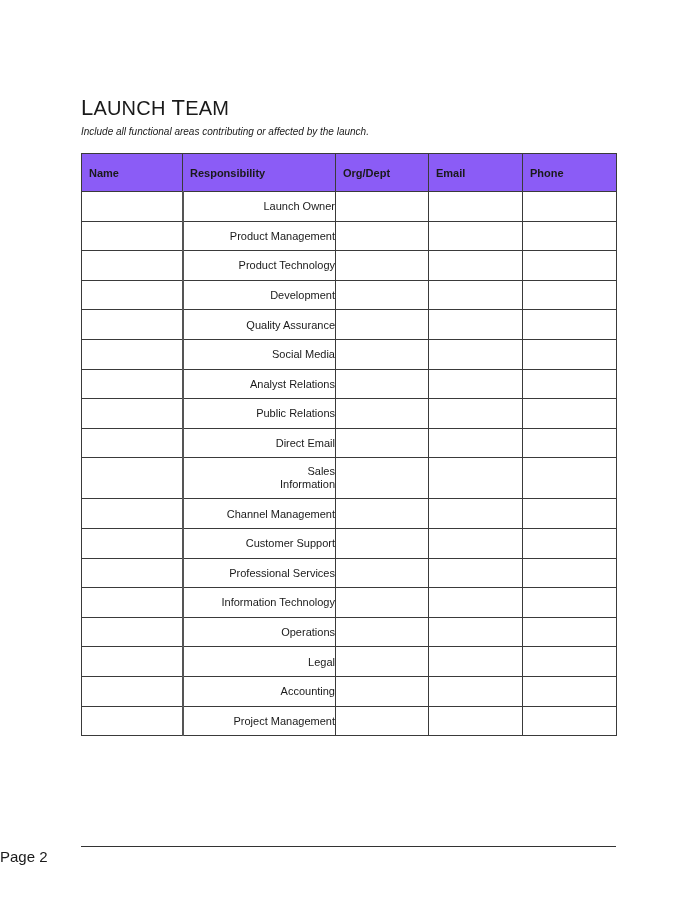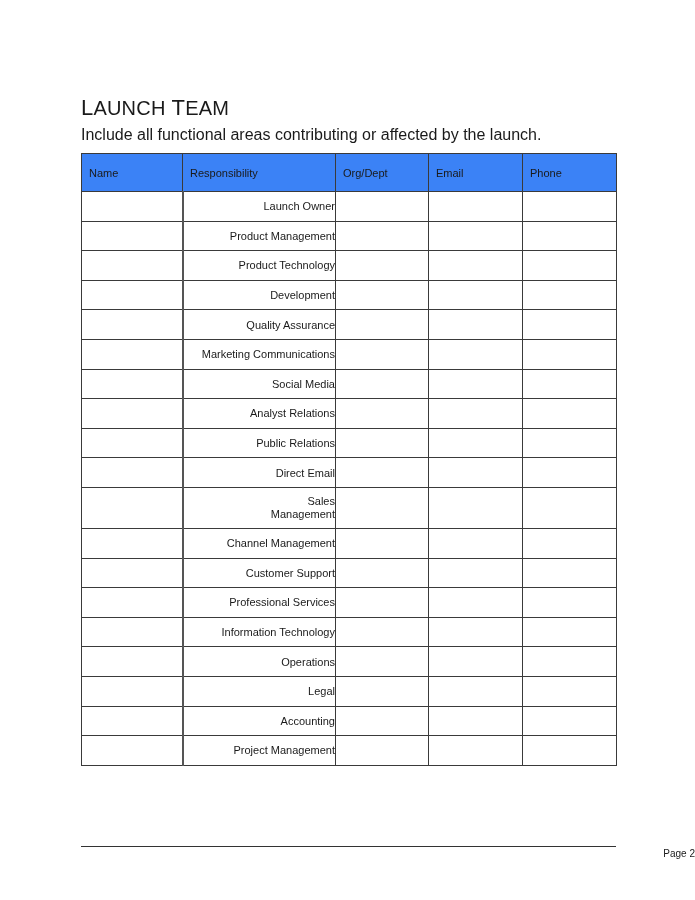--- a/index.html
+++ b/index.html
@@ -1,27 +1,27 @@
 <!DOCTYPE html>
 <html><head>
 <meta charset="utf-8">
 <style>
   html, body { margin: 0; padding: 0; background: #ffffff; }
   body { width: 695px; height: 900px; position: relative; font-family: "Liberation Sans", sans-serif; color: #1a1a1a; overflow: hidden; }
   .title { position: absolute; left: 81px; top: 95px; font-size: 22px; font-weight: normal; letter-spacing: 0.2px; }
   .title .sc { font-size: 20px; }
-  .subtitle { position: absolute; left: 81px; top: 126px; font-size: 16px; }
+  .subtitle { position: absolute; left: 81px; top: 126px; font-size: 10px; font-style: italic; }
   table.team { position: absolute; left: 81px; top: 153px; width: 535px; border-collapse: collapse; table-layout: fixed; }
   table.team th, table.team td { border: 1.3px solid #3a3a3a; font-size: 11px; text-align: left; vertical-align: middle; padding: 0 0 0 7px; }
-  table.team th { background: #3b82f6; font-weight: normal; height: 37px; }
+  table.team th { background: #8b5cf6; font-weight: bold; height: 37px; }
   table.team td { height: 28.6px; }
   table.team tr.tall td { height: 40px; line-height: 13px; }
   table.team td.resp { border-left: 2.2px solid #555555; text-align: right; }
   .footer-line { position: absolute; left: 81px; top: 846px; width: 535px; height: 0; border-top: 1.3px solid #333333; }
-  .footer { position: absolute; left: 0; width: 695px; top: 848px; font-size: 10px; text-align: right; }
+  .footer { position: absolute; left: 0; width: 695px; top: 848px; font-size: 15px; text-align: left; }
 </style>
 </head>
 <body>
 
 <div class="title"><span>L</span><span class="sc">AUNCH</span> <span>T</span><span class="sc">EAM</span></div>
 <div class="subtitle">Include all functional areas contributing or affected by the launch.</div>
 
 <table class="team">
   <colgroup>
     <col style="width:101px">
@@ -70,27 +70,20 @@
       </tr>
       <tr>
         <td></td>
         <td class="resp"><span>Quality Assurance</span></td>
         <td></td>
         <td></td>
         <td></td>
       </tr>
       <tr>
         <td></td>
-        <td class="resp"><span>Marketing Communications</span></td>
-        <td></td>
-        <td></td>
-        <td></td>
-      </tr>
-      <tr>
-        <td></td>
         <td class="resp"><span>Social Media</span></td>
         <td></td>
         <td></td>
         <td></td>
       </tr>
       <tr>
         <td></td>
         <td class="resp"><span>Analyst Relations</span></td>
         <td></td>
         <td></td>
@@ -105,21 +98,21 @@
       </tr>
       <tr>
         <td></td>
         <td class="resp"><span>Direct Email</span></td>
         <td></td>
         <td></td>
         <td></td>
       </tr>
       <tr class="tall">
         <td></td>
-        <td class="resp"><span>Sales</span><br><span>Management</span></td>
+        <td class="resp"><span>Sales</span><br><span>Information</span></td>
         <td></td>
         <td></td>
         <td></td>
       </tr>
       <tr>
         <td></td>
         <td class="resp"><span>Channel Management</span></td>
         <td></td>
         <td></td>
         <td></td>

